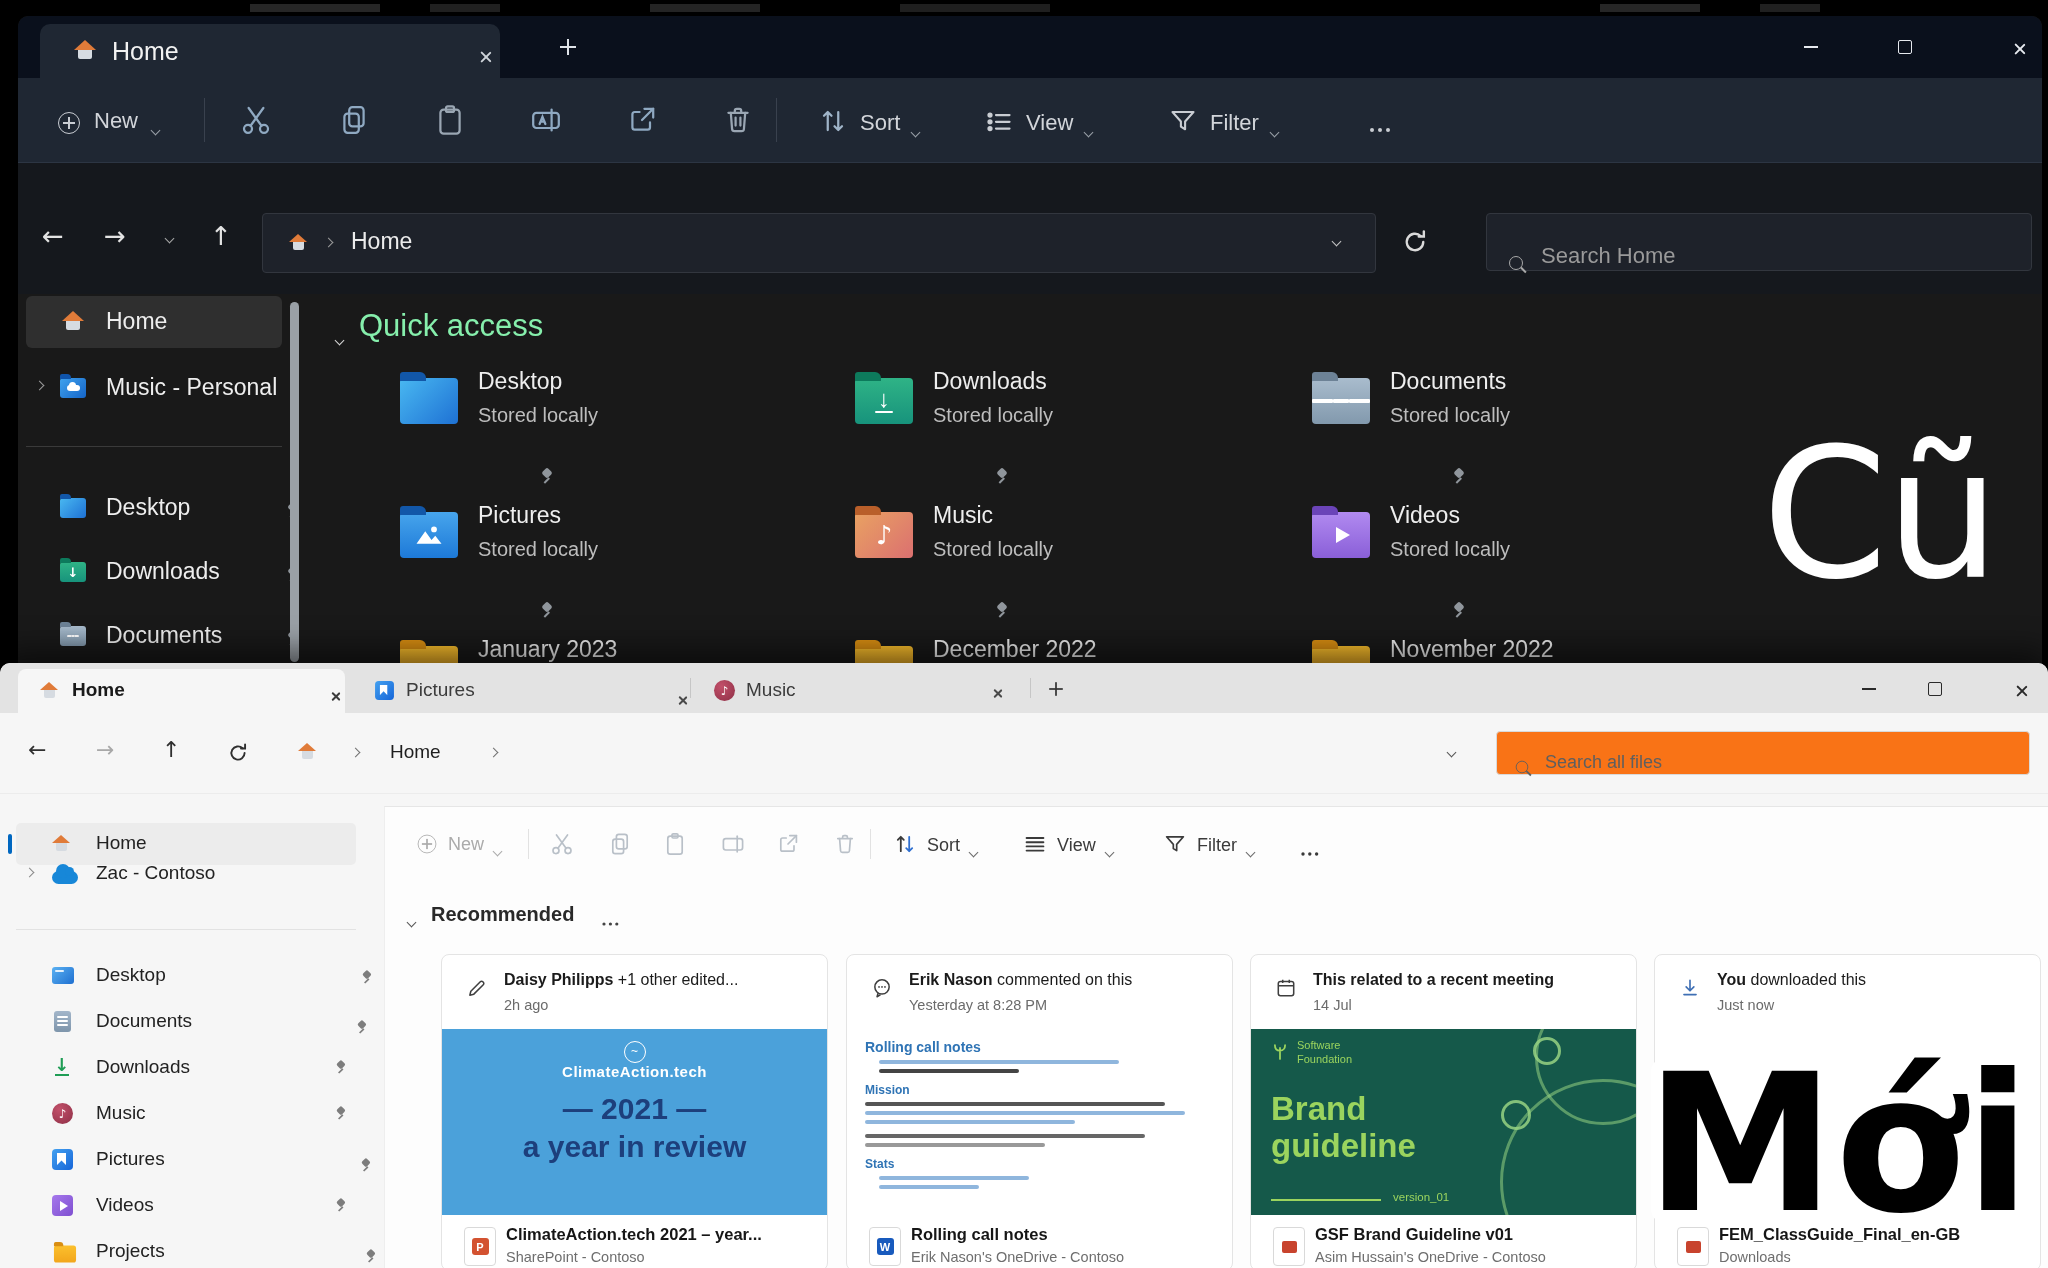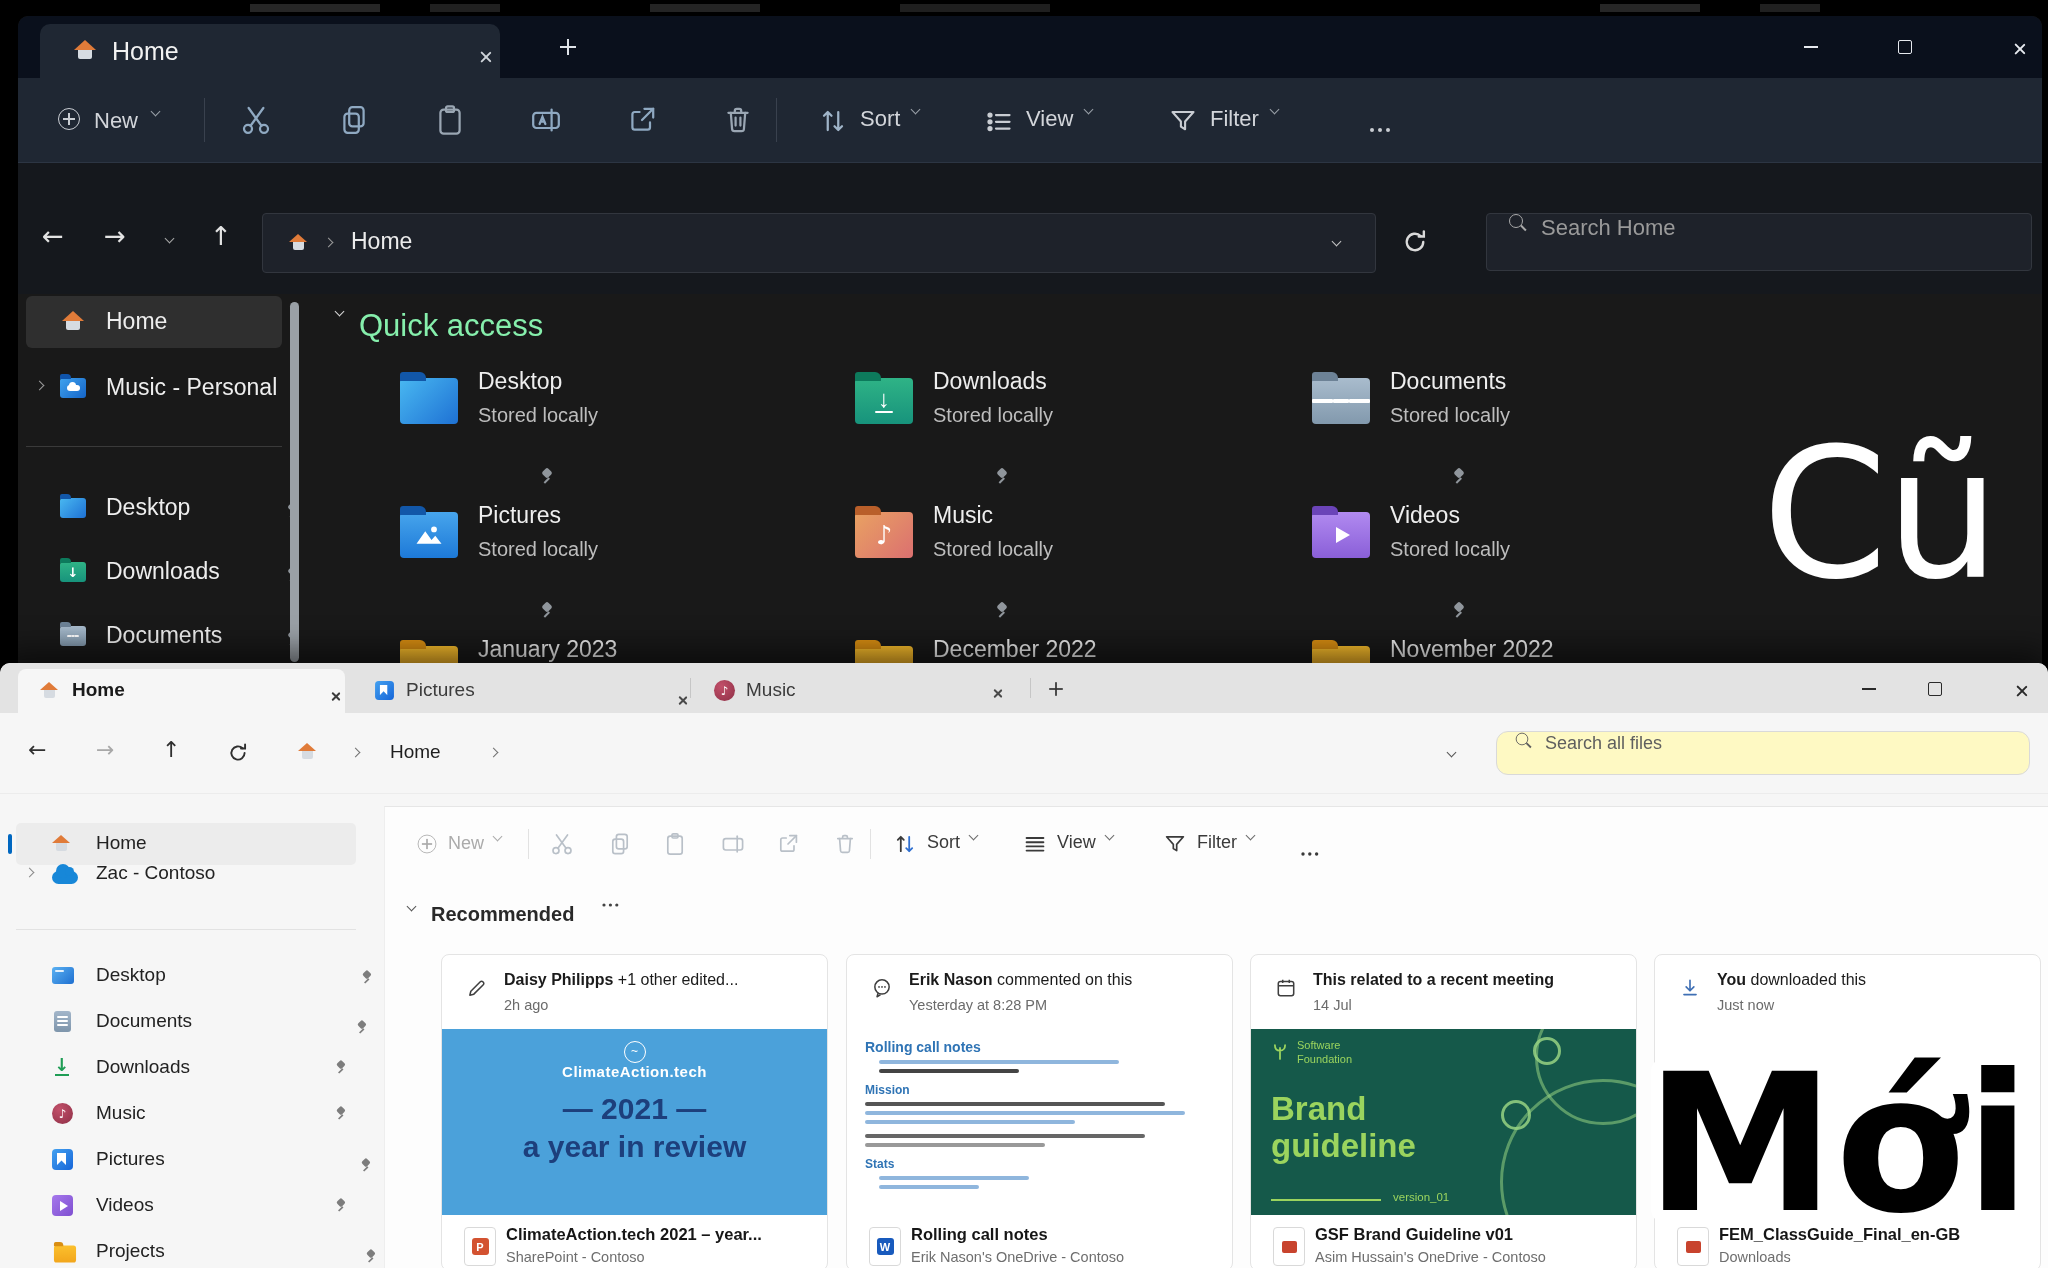--- a/index.html
+++ b/index.html
@@ -1,19 +1,19 @@
 <!DOCTYPE html>
 <html><head>
 <meta charset="utf-8">
 <style>
   html,body{margin:0;padding:0}
   body{width:2048px;height:1268px;position:relative;background:#000;overflow:hidden;
        font-family:"Liberation Sans","DejaVu Sans",sans-serif;-webkit-font-smoothing:antialiased}
   .abs{position:absolute}
-  .flex{display:flex;align-items:flex-start}
+  .flex{display:flex;align-items:flex-end}
 
   
   .chev{display:inline-block;width:8px;height:8px;border-right:2px solid currentColor;border-bottom:2px solid currentColor}
   .chev.d{transform:rotate(45deg)} .chev.r{transform:rotate(-45deg)}
   .chev.sm{width:6px;height:6px;border-width:1.6px}
   .xmark{position:relative;display:inline-block;width:14px;height:14px}
   .xmark::before,.xmark::after{content:'';position:absolute;left:6.2px;top:0;width:1.7px;height:14px;background:currentColor;border-radius:1px}
   .xmark::before{transform:rotate(45deg)}.xmark::after{transform:rotate(-45deg)}
   .xmark.sm{width:11px;height:11px}.xmark.sm::before,.xmark.sm::after{left:4.8px;height:11px}
   .plus{position:relative;display:inline-block;width:16px;height:16px}
@@ -93,21 +93,21 @@
   .o-search-input::placeholder{color:#9a9a9a}
   .cu{font-family:"DejaVu Sans",sans-serif;font-size:180px;color:#fff;font-weight:400;line-height:1;letter-spacing:-2px}
 
   
   .win-new{left:0;top:663px;width:2048px;height:605px;background:#f6f6f6;border-radius:10px 10px 0 0;
            box-shadow:0 -12px 30px rgba(0,0,0,.55);z-index:3;overflow:hidden}
   .n-tabbar{left:0;top:0;width:100%;height:50px;background:#e3e3e3;border-radius:10px 10px 0 0}
   .n-tab-active{background:#f6f6f6;border-radius:8px 8px 0 0}
   .n-tab-label{font-size:19px;color:#3c3c3c}
   .n-addr{left:0;top:50px;width:100%;height:80px;background:#f6f6f6;border-bottom:1px solid #ececec;color:#2f2f2f}
-  .n-search{background:#fef9c3;border:1px solid #d9d9d9;border-radius:12px}
+  .n-search{background:#f97316;border:1px solid #d9d9d9;border-radius:4px}
   .n-search-input{background:transparent;border:none;outline:none;color:#444;font-size:18px;width:440px;font-family:inherit}
   .n-search-input::placeholder{color:#5f5f5f}
   .n-side-item{border-radius:5px}
   .n-side-label{font-size:19px;color:#222}
   .n-panel{left:384px;top:143px;width:1664px;height:462px;background:#fdfdfd;border-top:1px solid #e6e6e6;border-left:1px solid #eeeeee}
   .n-tool-label{font-size:18px;color:#3a3a3a}
   .gray{color:#ababab}.grayic{color:#b9c0c8}
   .card{position:absolute;width:385px;height:315px;background:#fff;border:1px solid #e4e4e4;border-radius:8px;overflow:hidden}
   .card-title{font-size:16px;color:#1b1b1b}
   .card-title b{font-weight:700}

